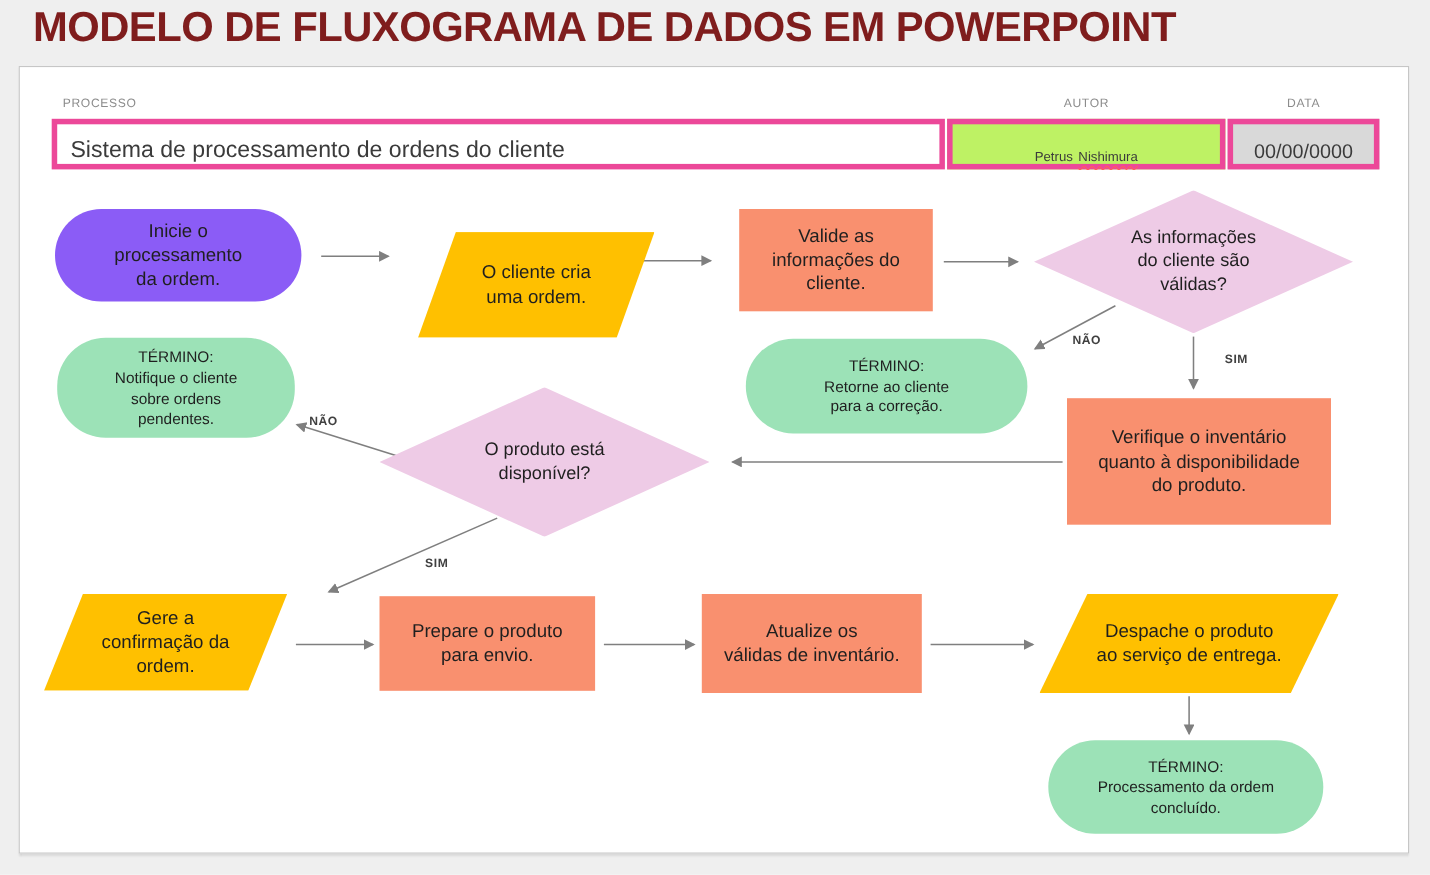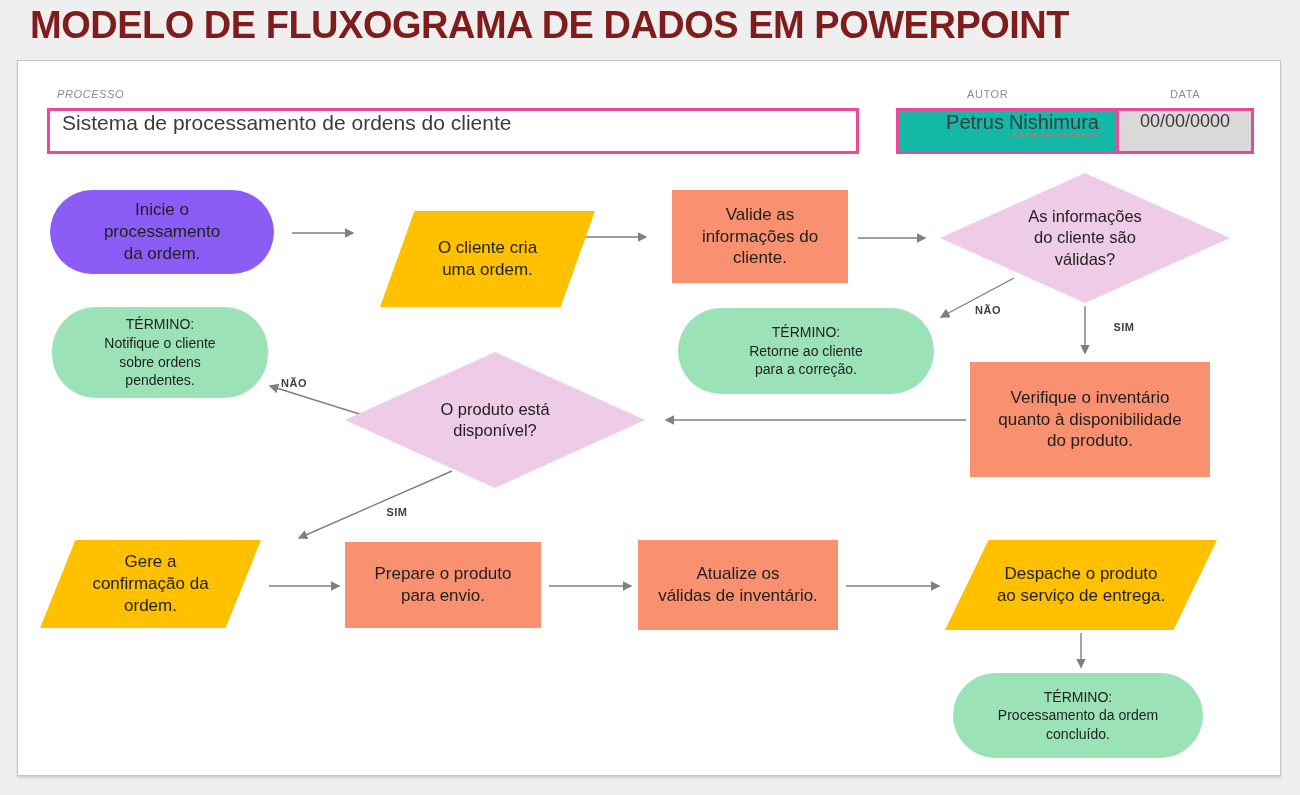--- a/index.html
+++ b/index.html
@@ -1,22 +1,22 @@
 <!DOCTYPE html>
 <html><head>
 <meta charset="utf-8">
 <style>
   html,body{margin:0;padding:0;background:#efefef;font-family:"Liberation Sans",sans-serif;}
   .page{position:relative;width:1300px;height:795px;background:#efefef;overflow:hidden;}
   .title{position:absolute;left:30px;top:4px;font-size:38px;font-weight:800;color:#7f1d1d;letter-spacing:-0.5px;white-space:nowrap;}
   .card{position:absolute;left:17px;top:60px;width:1264px;height:716px;background:#ffffff;border:1px solid #c6c6c6;box-shadow:0 2px 2px rgba(0,0,0,.12);box-sizing:border-box;}
   .field-label{position:absolute;font-size:11px;color:#8c8c8c;letter-spacing:.6px;}
-  .fbox{position:absolute;box-sizing:border-box;border:3px solid #ec4899;display:flex;align-items:flex-start;color:#3b3b3b;}
+  .fbox{position:absolute;box-sizing:border-box;border:5px solid #ec4899;display:flex;align-items:flex-end;color:#3b3b3b;}
   .process-box{left:47px;top:108px;width:812px;height:46px;background:#ffffff;padding-left:12px;font-size:21px;}
-  .author-box{left:861px;top:108px;width:253px;height:46px;background:#14b8a6;justify-content:center;font-size:20px;margin-left:35px;}
+  .author-box{left:861px;top:108px;width:253px;height:46px;background:#bef264;justify-content:center;font-size:12px;}
   .date-box{left:1116px;top:108px;width:138px;height:46px;background:#d9d9d9;justify-content:center;font-size:18px;}
   .lastname{text-decoration:underline wavy #ff5b5b;text-decoration-thickness:1px;text-underline-offset:4px;margin-left:5px;}
   .node{position:absolute;display:flex;flex-direction:column;align-items:center;justify-content:center;text-align:center;color:#1f1f1f;white-space:pre-line;box-sizing:border-box;}
   .f17{font-size:17px;line-height:1.28;}
   .f16{font-size:16.5px;line-height:1.28;}
   .f14{font-size:14px;line-height:1.33;}
   .start{background:#8b5cf6;border-radius:44px;}
   .io{background:#ffc000;clip-path:polygon(16% 0,100% 0,84% 100%,0 100%);}
   .proc{background:#f9906f;}
   .decision{background:#eecbe6;clip-path:polygon(50% 0,100% 50%,50% 100%,0 50%);}
@@ -26,21 +26,21 @@
 </style>
 </head>
 <body>
 
 <div class="page">
 
   <div class="title">MODELO DE FLUXOGRAMA DE DADOS EM POWERPOINT</div>
 
   <div class="card"></div>
 
-  <div class="field-label" style="left:57px;top:88px;font-style:italic;">PROCESSO</div>
+  <div class="field-label" style="left:57px;top:88px;">PROCESSO</div>
   <div class="fbox process-box">
     <span>Sistema de processamento de ordens do cliente</span>
   </div>
 
   <div class="field-label" style="left:967px;top:88px;">AUTOR</div>
   <div class="fbox author-box">
     <span>Petrus</span>
     <span class="lastname">Nishimura</span>
   </div>
 

